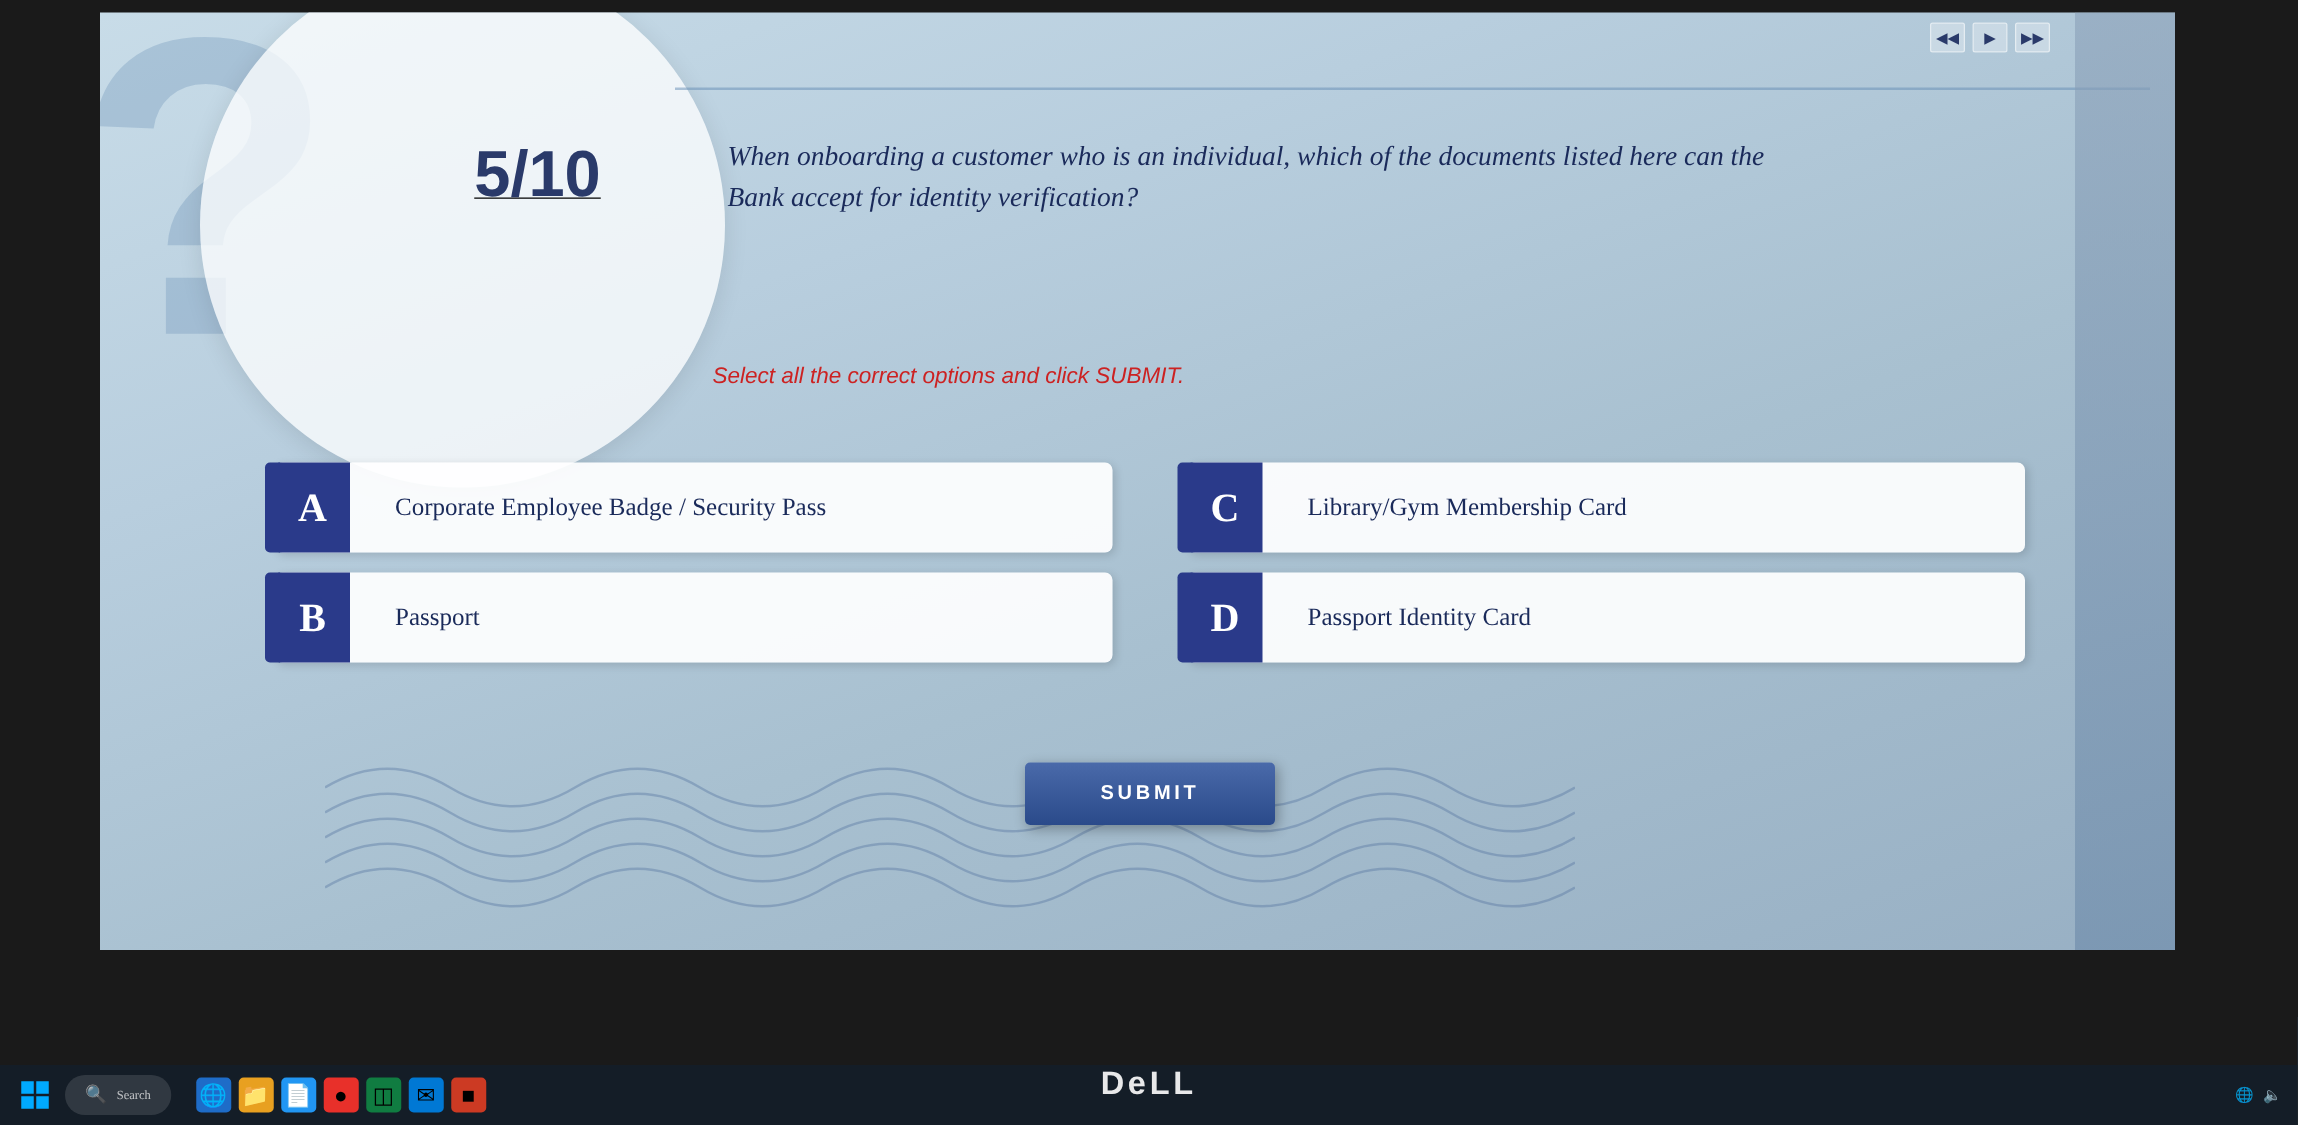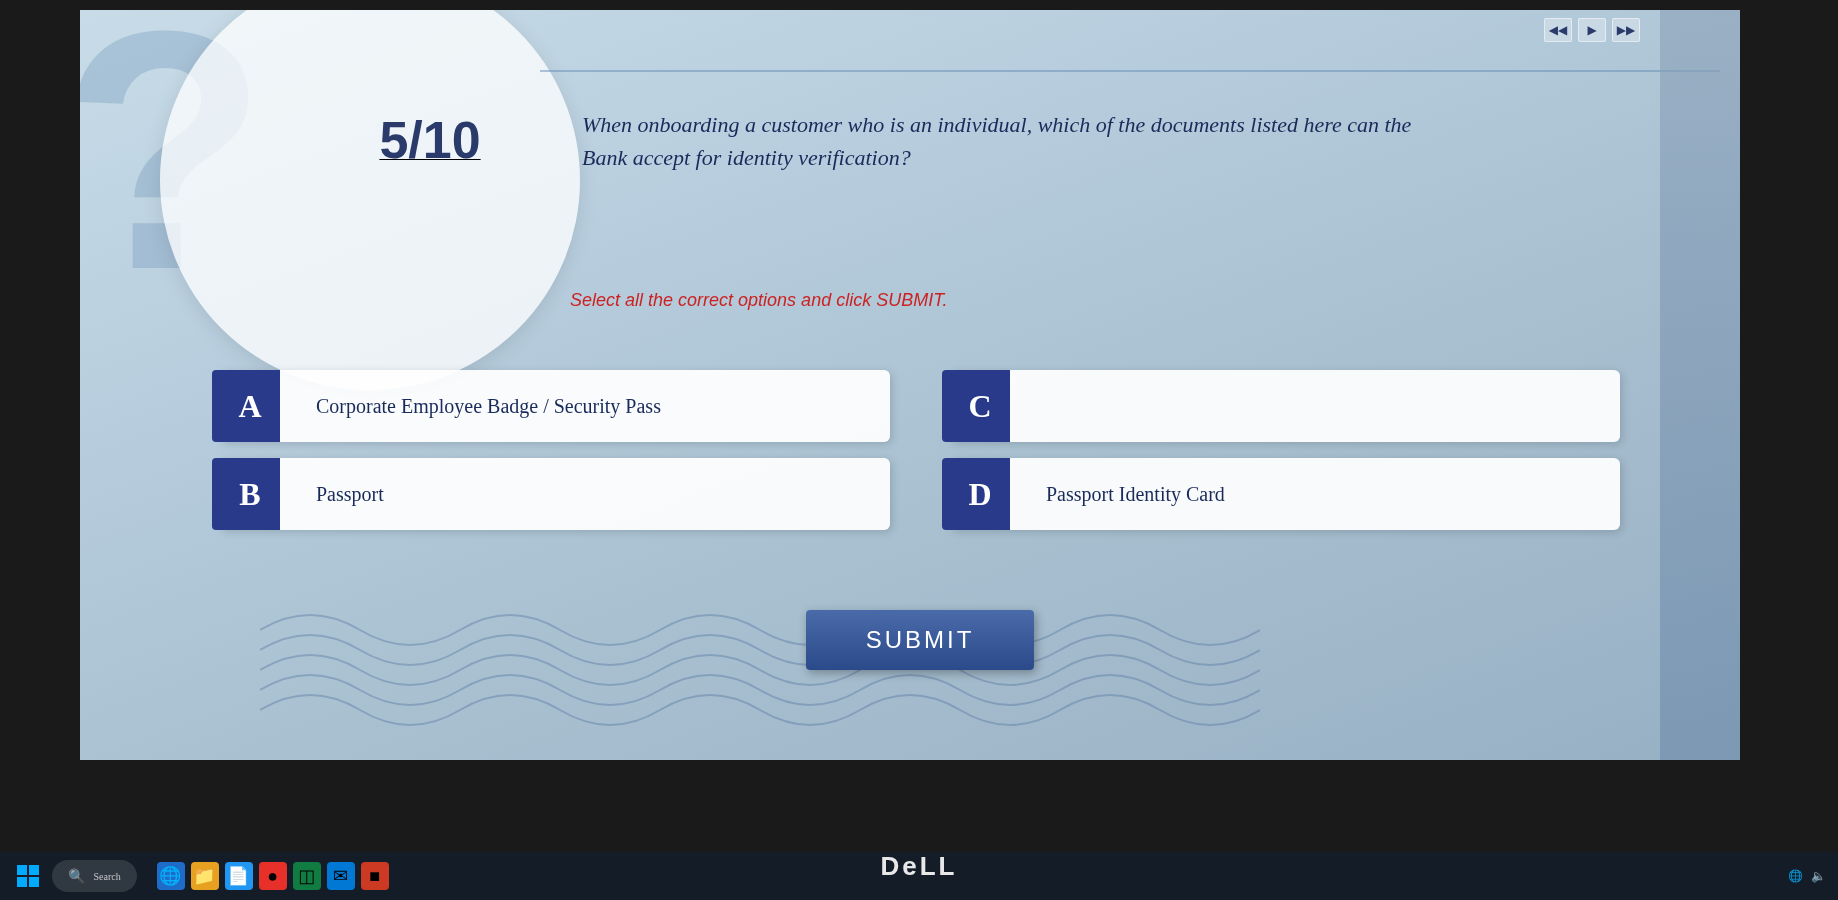--- a/index.html
+++ b/index.html
@@ -187,22 +187,22 @@
       width: 1400px;
       display: flex;
       justify-content: center;
     }
 
     .submit-btn {
       background: linear-gradient(180deg, #4a6aaa 0%, #2a4a8a 100%);
       color: white;
       border: none;
       padding: 16px 60px;
-      font-size: 24px;
-      font-weight: normal;
+      font-size: 16px;
+      font-weight: bold;
       letter-spacing: 3px;
       cursor: pointer;
       border-radius: 4px;
       font-family: Arial, sans-serif;
       box-shadow: 2px 3px 10px rgba(0,0,0,0.3);
     }
 
     
     .taskbar {
       position: absolute;
@@ -388,20 +388,21 @@
         <div class="option-letter-block">
           <span class="option-letter">A</span>
         </div>
         <span class="option-text">Corporate Employee Badge / Security Pass</span>
       </div>
 
       <div class="option-card">
         <div class="option-letter-block">
           <span class="option-letter">C</span>
         </div>
+        <span class="option-text">Library/Gym Membership Card</span>
       </div>
 
       <div class="option-card">
         <div class="option-letter-block">
           <span class="option-letter">B</span>
         </div>
         <span class="option-text">Passport</span>
       </div>
 
       <div class="option-card">

